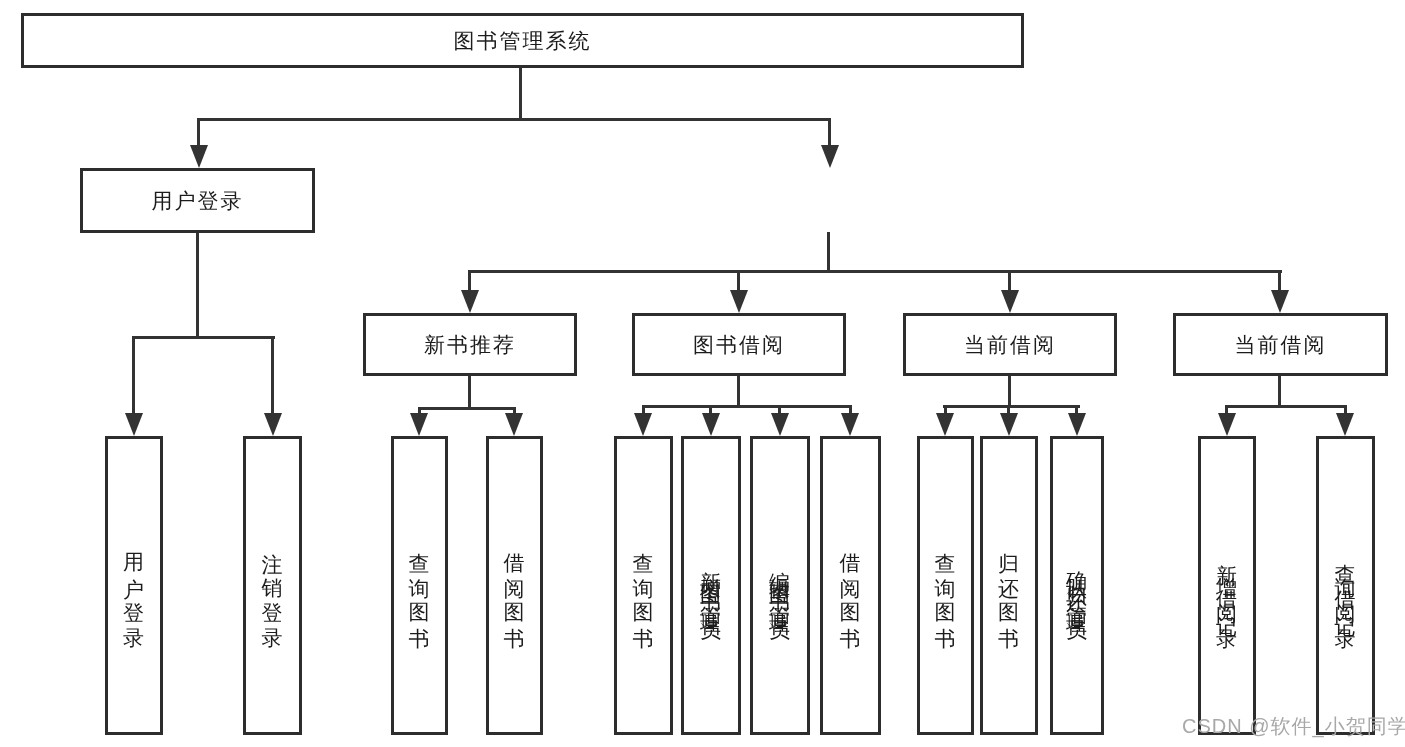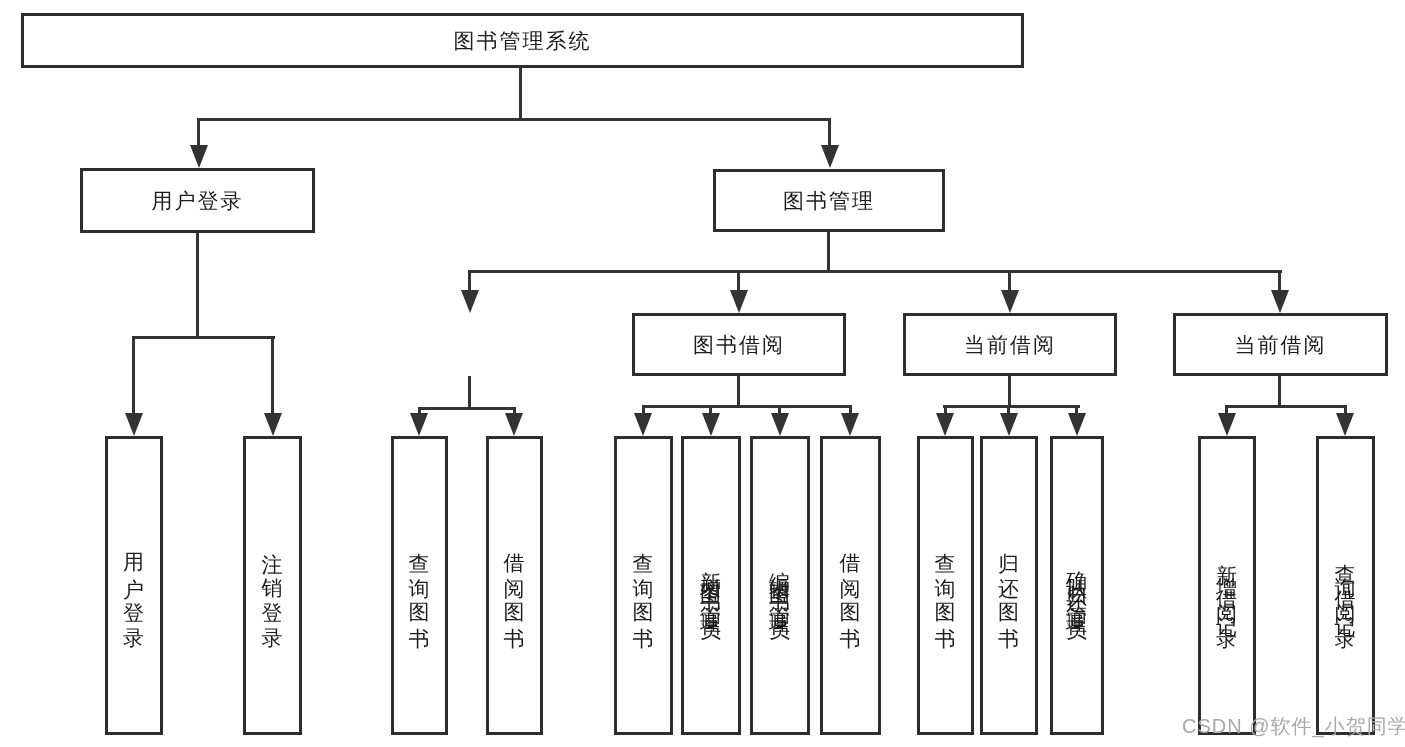--- a/index.html
+++ b/index.html
@@ -42,42 +42,42 @@
   <div class="line" style="left:519px;top:68px;width:3px;height:53px;"></div>
   <div class="line" style="left:197px;top:118px;width:634px;height:3px;"></div>
   <div class="line" style="left:197px;top:118px;width:3px;height:28px;"></div>
   <div class="arrow" style="left:190px;top:145px;"></div>
   <div class="line" style="left:828px;top:118px;width:3px;height:28px;"></div>
   <div class="arrow" style="left:821px;top:145px;"></div>
 
   <div class="box" style="left:80px;top:168px;width:235px;height:65px;">
     <span class="hlabel">用户登录</span>
   </div>
-  <div class="box" style="left:713px;top:169px;width:232px;height:63px;">
-    <span class="hlabel">图书管理</span>
-  </div>
 
   <div class="line" style="left:196px;top:233px;width:3px;height:106px;"></div>
   <div class="line" style="left:132px;top:336px;width:143px;height:3px;"></div>
   <div class="line" style="left:132px;top:336px;width:3px;height:78px;"></div>
   <div class="arrow" style="left:125px;top:413px;"></div>
   <div class="line" style="left:271px;top:336px;width:3px;height:78px;"></div>
   <div class="arrow" style="left:264px;top:413px;"></div>
 
   <div class="line" style="left:827px;top:232px;width:3px;height:41px;"></div>
   <div class="line" style="left:468px;top:270px;width:814px;height:3px;"></div>
   <div class="line" style="left:468px;top:273px;width:3px;height:18px;"></div>
   <div class="arrow" style="left:461px;top:290px;"></div>
   <div class="line" style="left:737px;top:273px;width:3px;height:18px;"></div>
   <div class="arrow" style="left:730px;top:290px;"></div>
   <div class="line" style="left:1008px;top:273px;width:3px;height:18px;"></div>
   <div class="arrow" style="left:1001px;top:290px;"></div>
   <div class="line" style="left:1278px;top:273px;width:3px;height:18px;"></div>
   <div class="arrow" style="left:1271px;top:290px;"></div>
 
+  <div class="box" style="left:363px;top:313px;width:214px;height:63px;">
+    <span class="hlabel">新书推荐</span>
+  </div>
   <div class="box" style="left:632px;top:313px;width:214px;height:63px;">
     <span class="hlabel">图书借阅</span>
   </div>
   <div class="box" style="left:903px;top:313px;width:214px;height:63px;">
     <span class="hlabel">当前借阅</span>
   </div>
   <div class="box" style="left:1173px;top:313px;width:215px;height:63px;">
     <span class="hlabel">当前借阅</span>
   </div>
 

